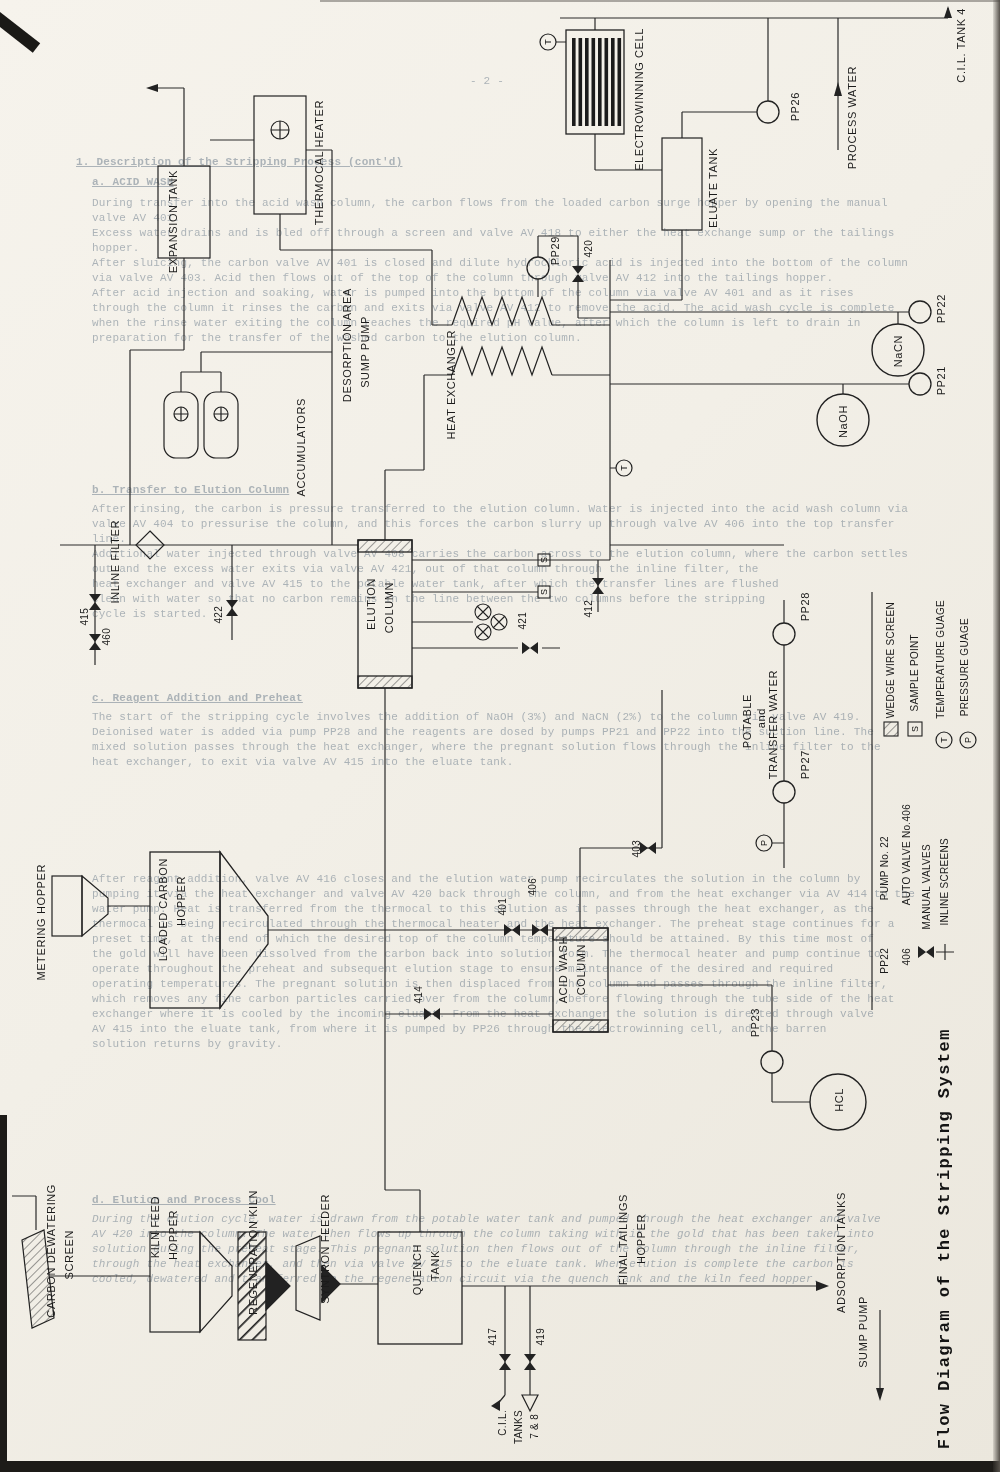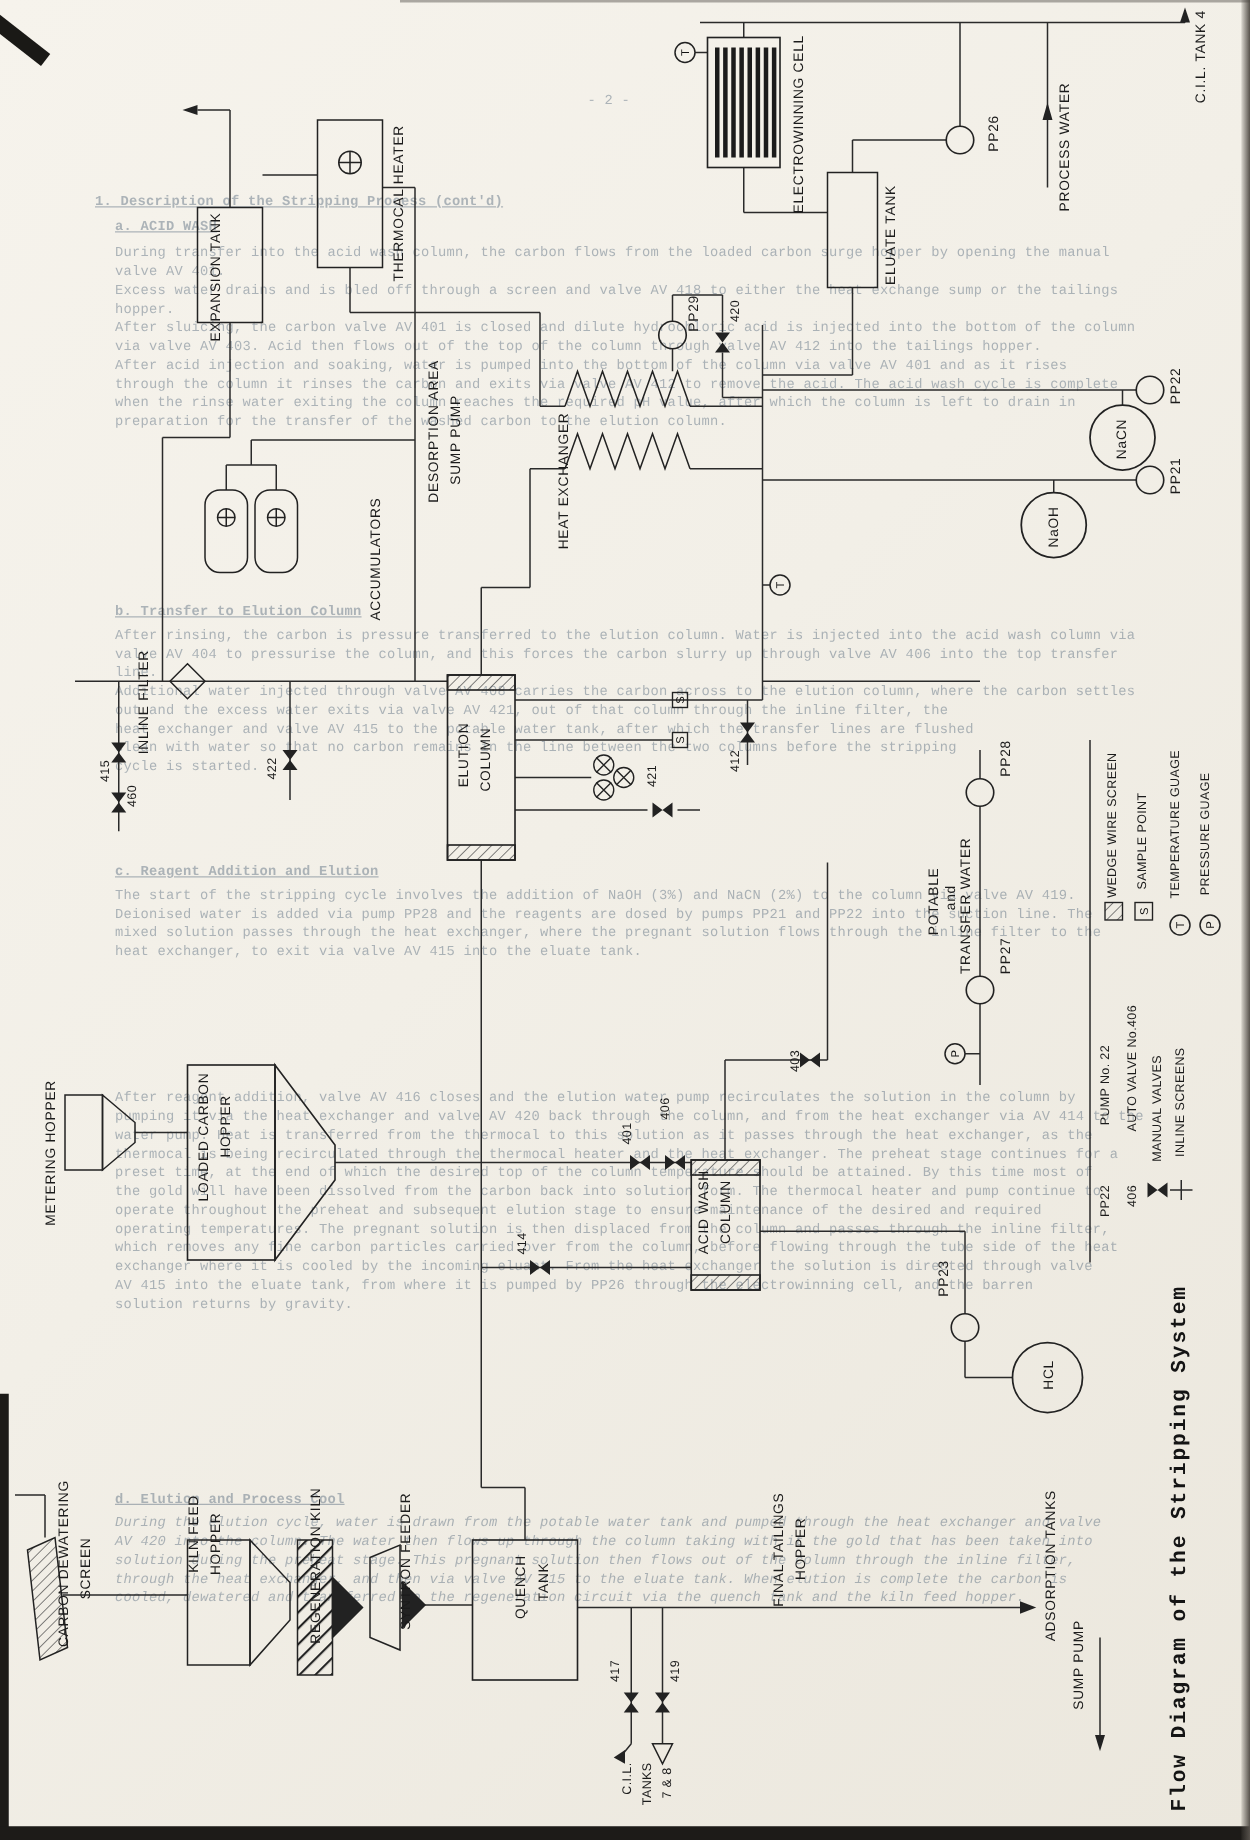--- a/index.html
+++ b/index.html
@@ -37,21 +37,21 @@
 when the rinse water exiting the column reaches the required pH value, after which the column is left to drain in
 preparation for the transfer of the washed carbon to the elution column.</div>
     <div class="ghost ghead" style="left:92px;top:484px;">b. Transfer to Elution Column</div>
     <div class="ghost gh" style="left:92px;top:502px;width:830px;">After rinsing, the carbon is pressure transferred to the elution column. Water is injected into the acid wash column via
 valve AV 404 to pressurise the column, and this forces the carbon slurry up through valve AV 406 into the top transfer line.
 Additional water injected through valve AV 408 carries the carbon across to the elution column, where the carbon settles
 out and the excess water exits via valve AV 421, out of that column through the inline filter, the
 heat exchanger and valve AV 415 to the potable water tank, after which the transfer lines are flushed
 clean with water so that no carbon remains in the line between the two columns before the stripping
 cycle is started.</div>
-    <div class="ghost ghead" style="left:92px;top:692px;">c. Reagent Addition and Elution</div>
+    <div class="ghost ghead" style="left:92px;top:692px;">c. Reagent Addition and Preheat</div>
     <div class="ghost gh" style="left:92px;top:710px;width:830px;">The start of the stripping cycle involves the addition of NaOH (3%) and NaCN (2%) to the column via valve AV 419.
 Deionised water is added via pump PP28 and the reagents are dosed by pumps PP21 and PP22 into the suction line. The
 mixed solution passes through the heat exchanger, where the pregnant solution flows through the inline filter to the
 heat exchanger, to exit via valve AV 415 into the eluate tank.</div>
     <div class="ghost gh" style="left:92px;top:872px;width:830px;">After reagent addition, valve AV 416 closes and the elution water pump recirculates the solution in the column by
 pumping it via the heat exchanger and valve AV 420 back through the column, and from the heat exchanger via AV 414 to the
 water pump. Heat is transferred from the thermocal to this solution as it passes through the heat exchanger, as the
 thermocal is being recirculated through the thermocal heater and the heat exchanger. The preheat stage continues for a
 preset time, at the end of which the desired top of the column temperature should be attained. By this time most of
 the gold will have been dissolved from the carbon back into solution form. The thermocal heater and pump continue to

